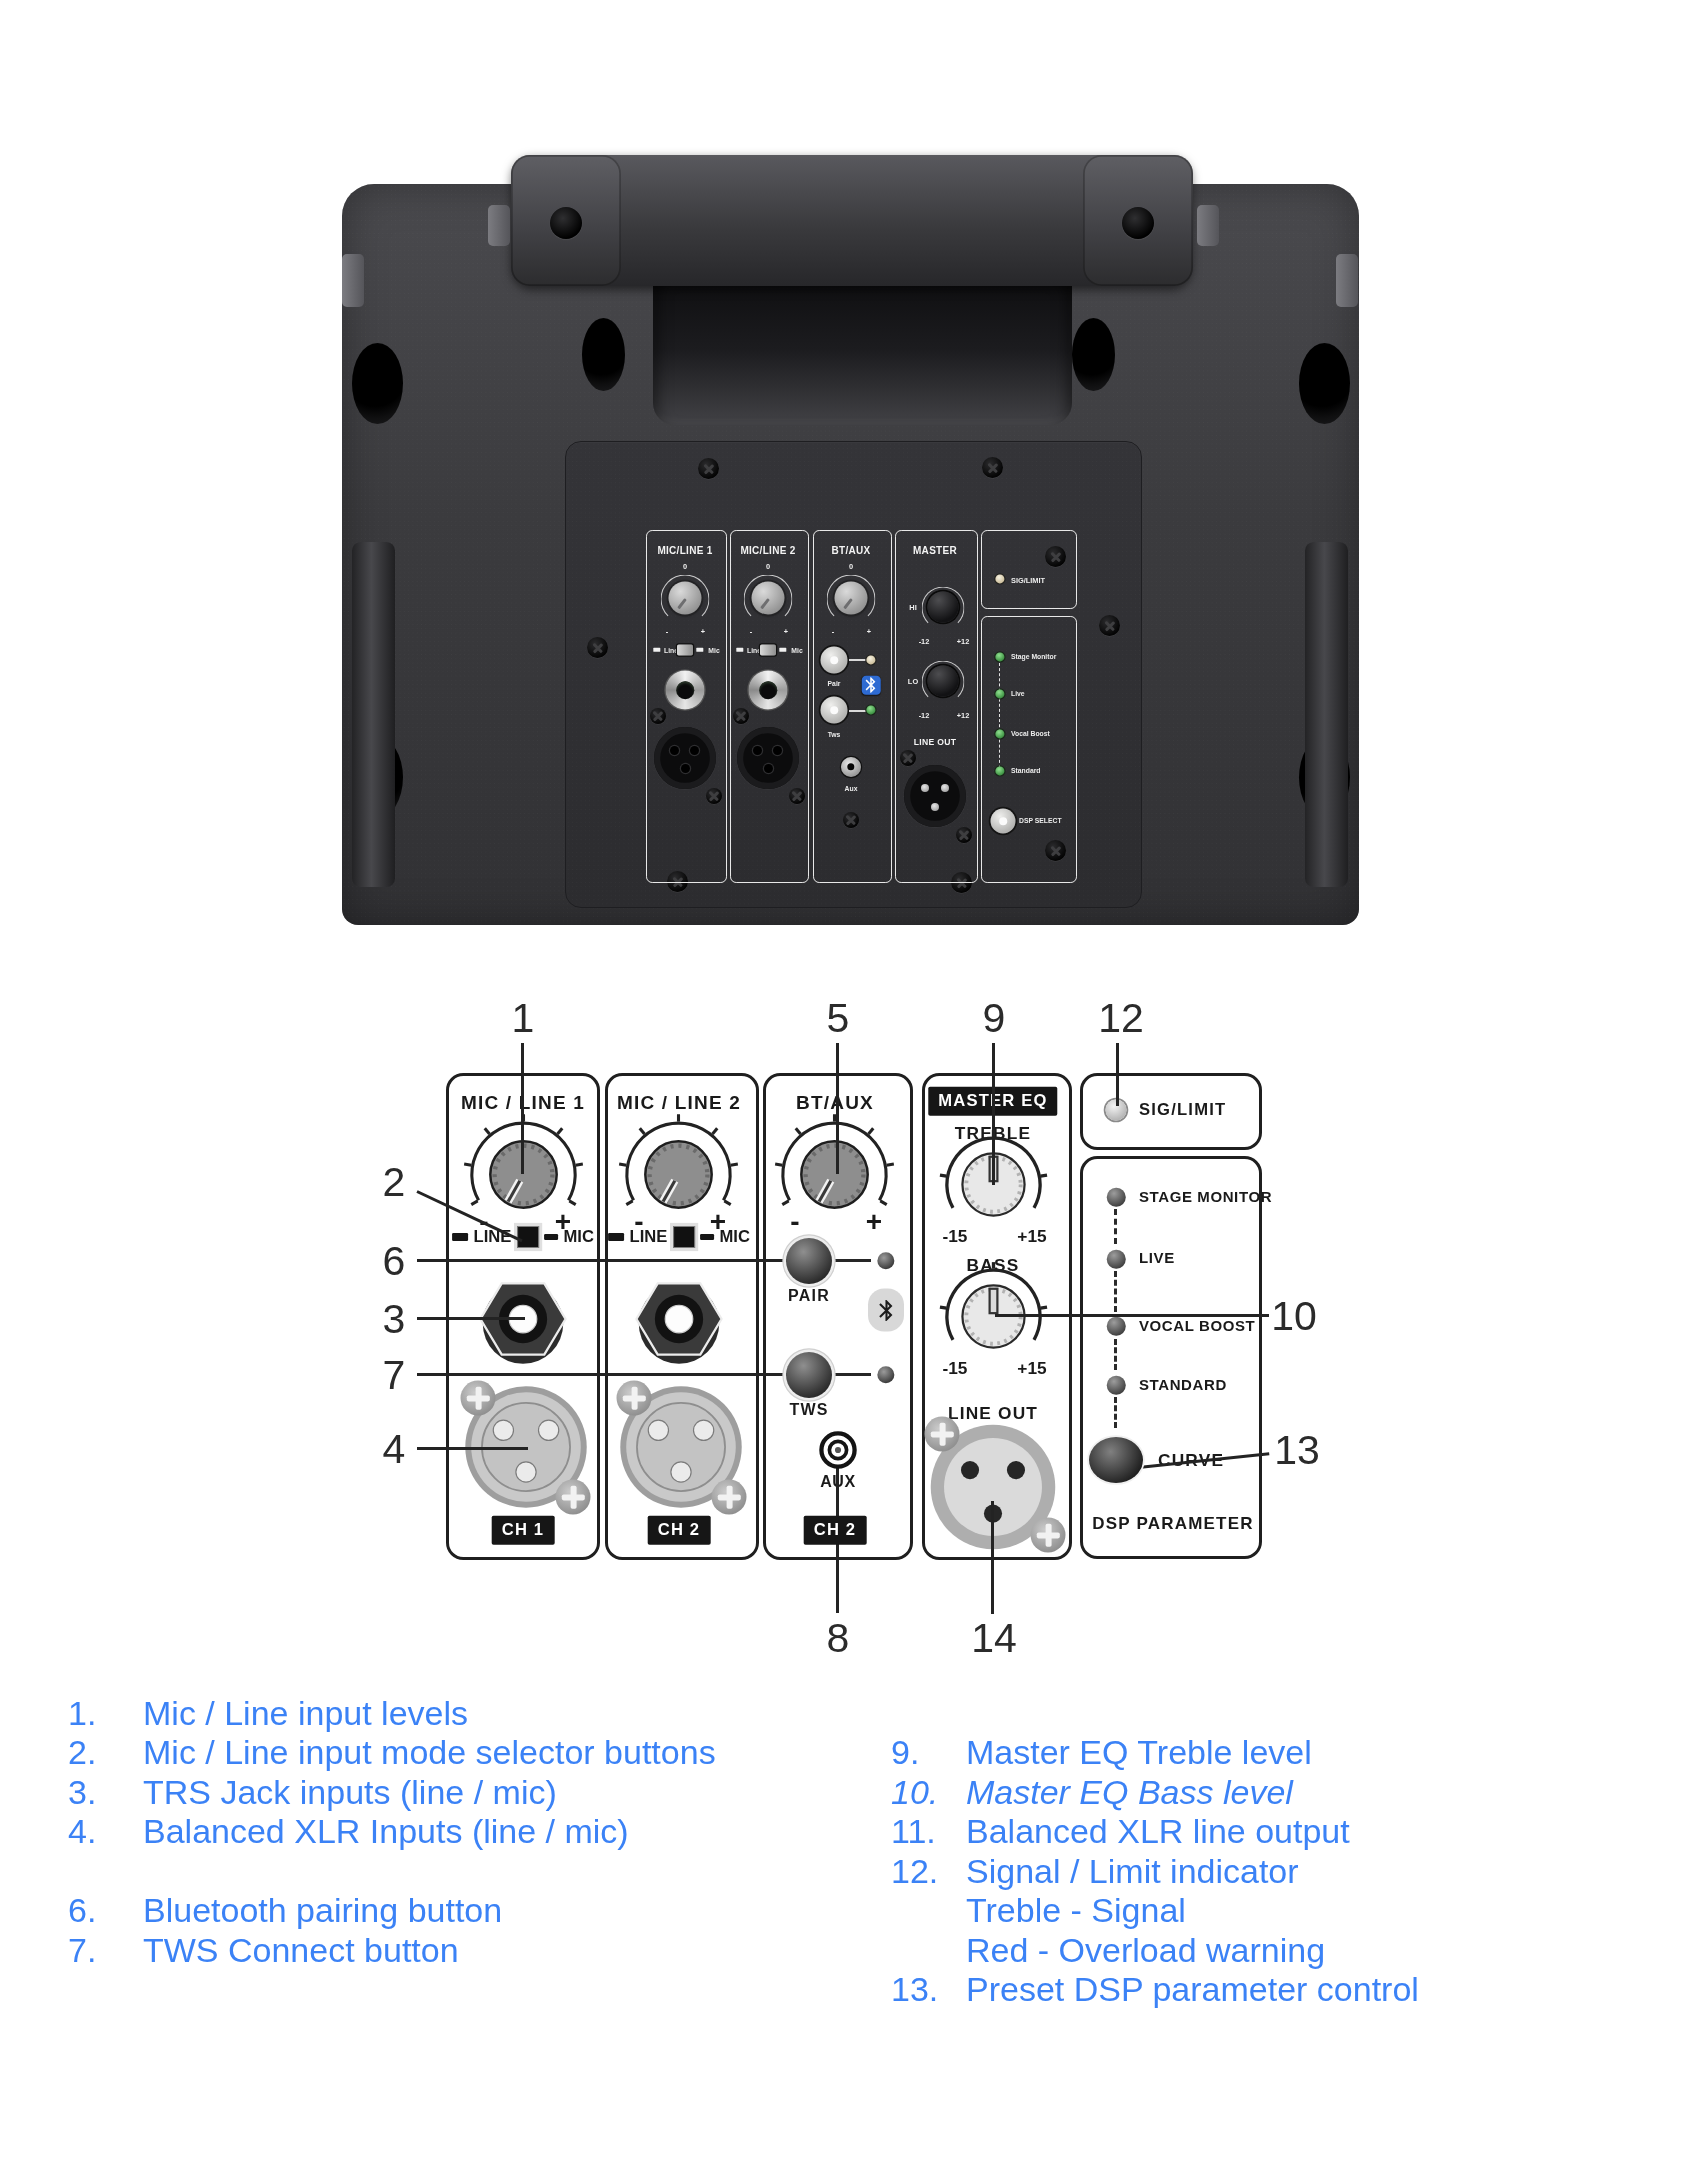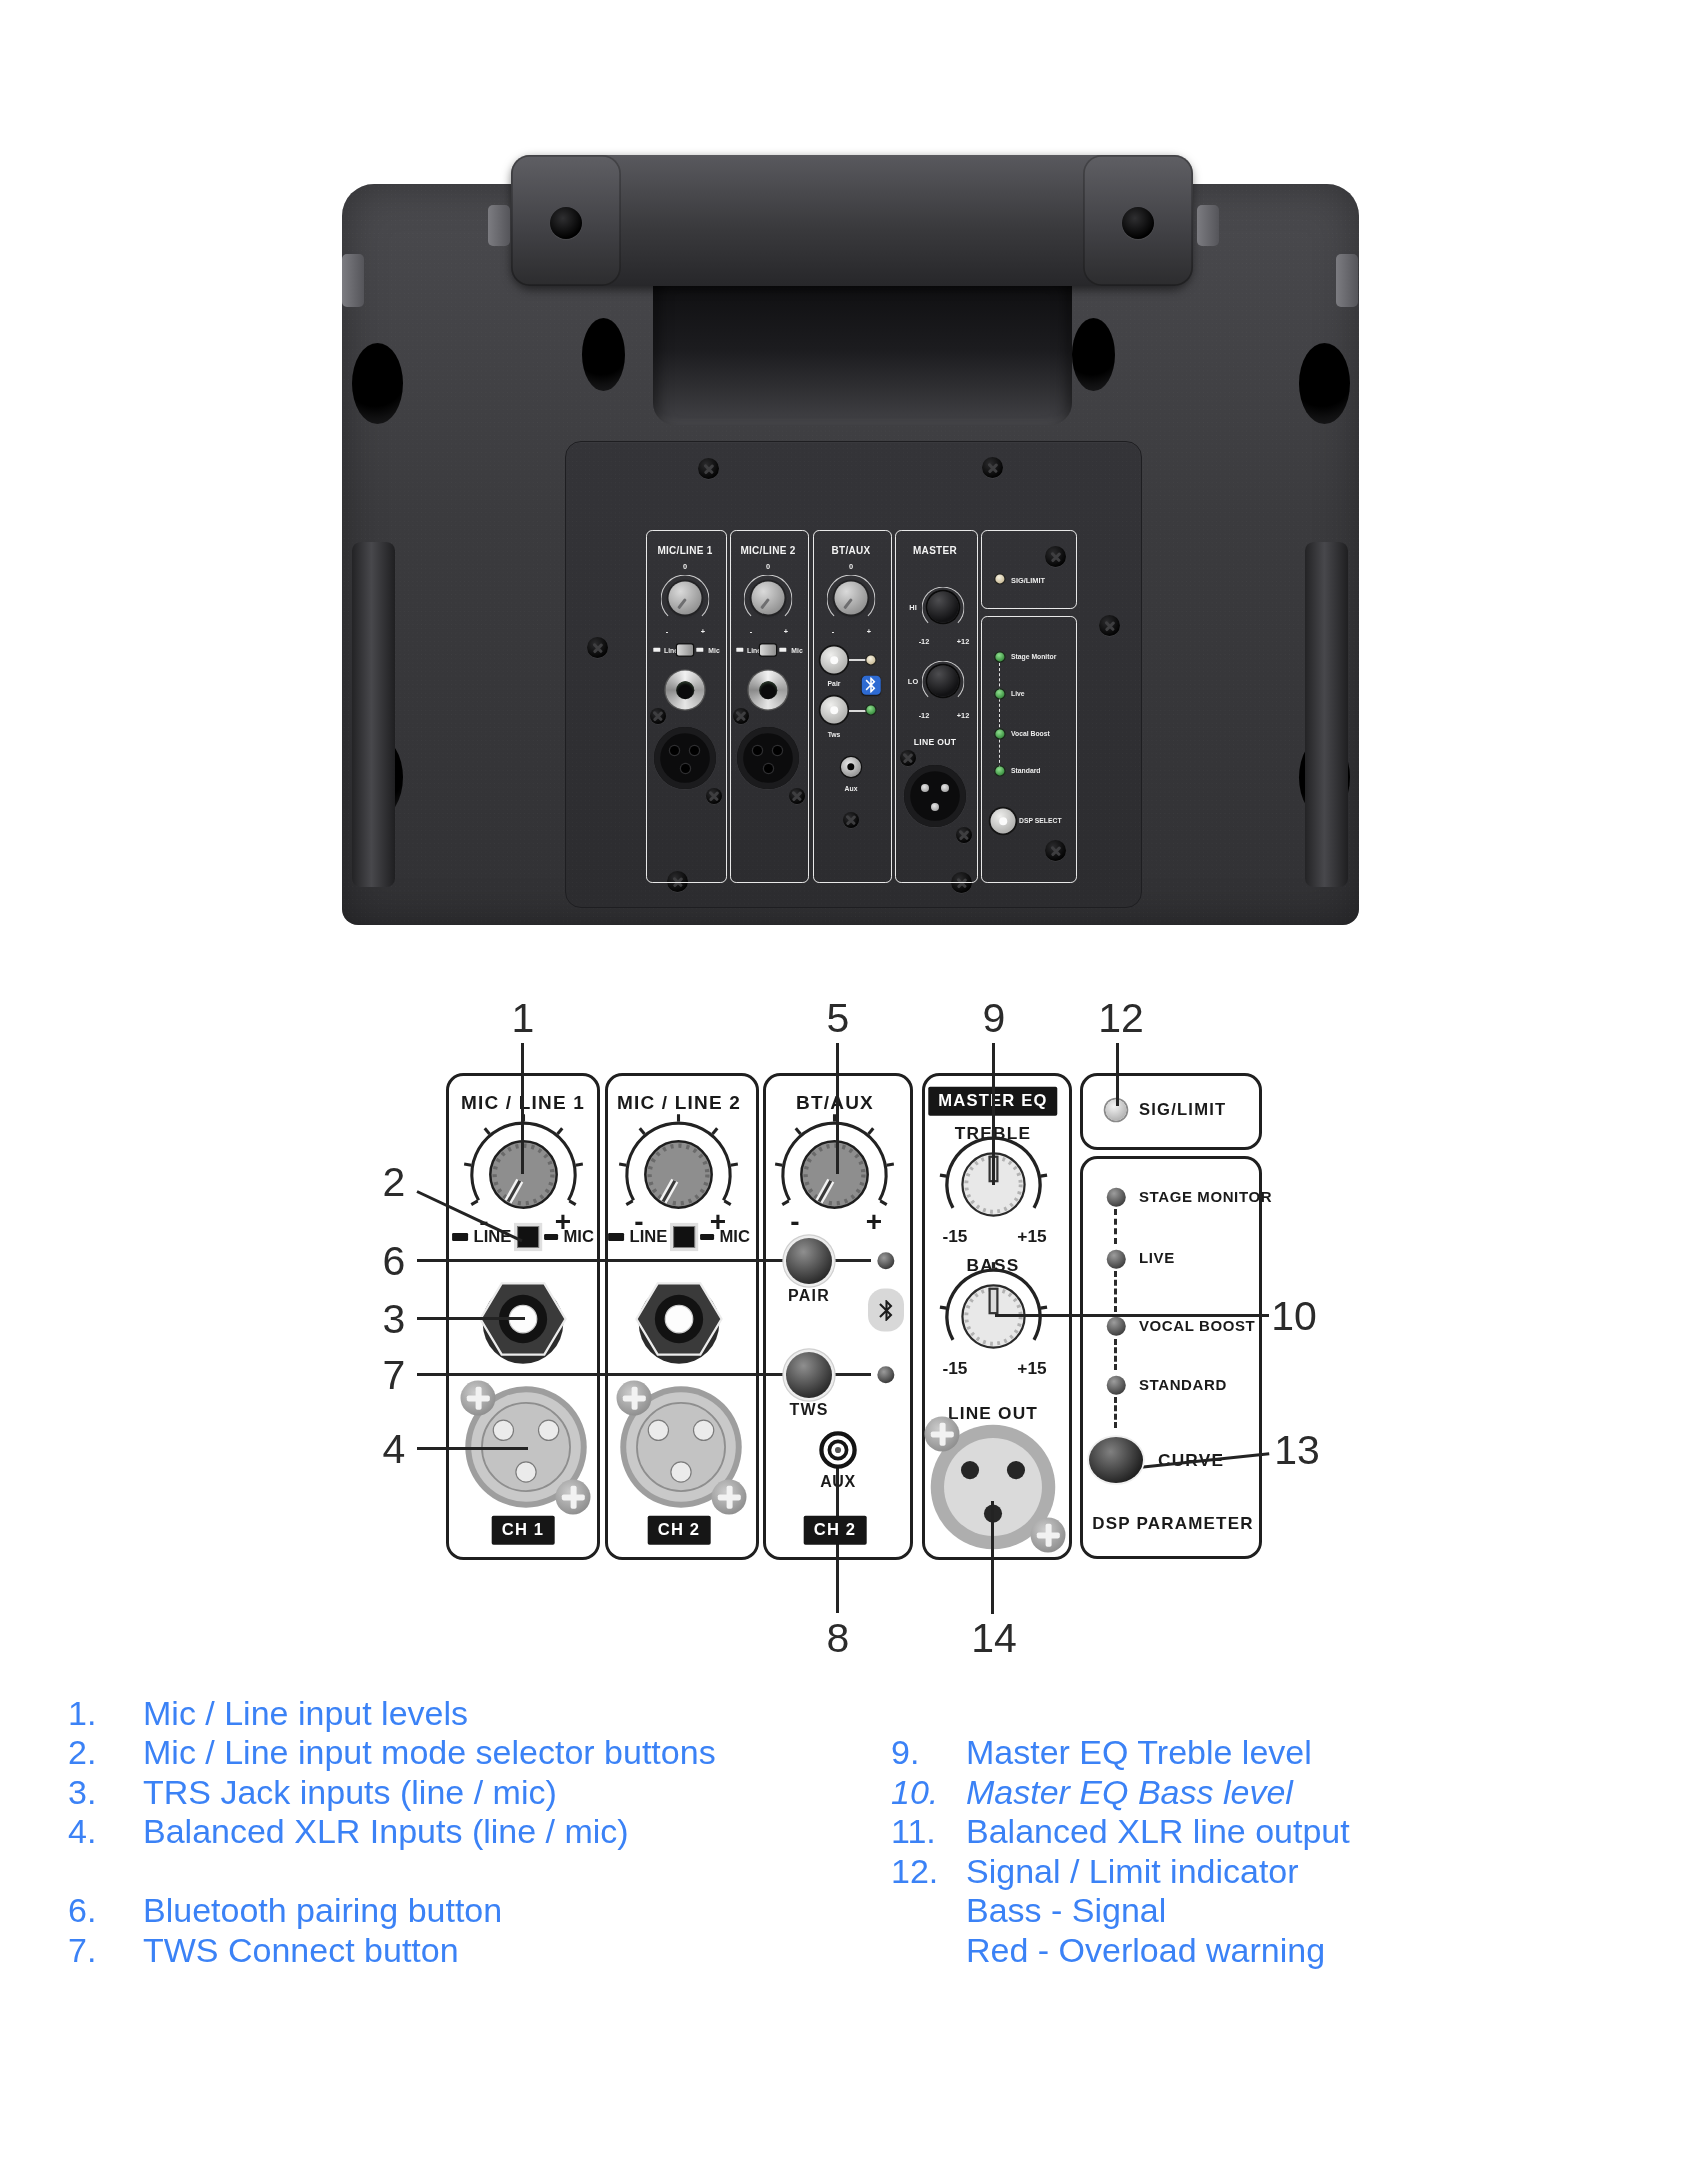--- a/index.html
+++ b/index.html
@@ -503,17 +503,18 @@
   <div class="lrow" style="left:68px;top:1733px;"><span class="lnum">2.</span><span>Mic / Line input mode selector buttons</span></div>
   <div class="lrow" style="left:68px;top:1773px;"><span class="lnum">3.</span><span>TRS Jack inputs (line / mic)</span></div>
   <div class="lrow" style="left:68px;top:1812px;"><span class="lnum">4.</span><span>Balanced XLR Inputs (line / mic)</span></div>
   <div class="lrow" style="left:68px;top:1891px;"><span class="lnum">6.</span><span>Bluetooth pairing button</span></div>
   <div class="lrow" style="left:68px;top:1931px;"><span class="lnum">7.</span><span>TWS Connect button</span></div>
 
   <div class="lrow" style="left:891px;top:1733px;"><span class="lnum">9.</span><span>Master EQ Treble level</span></div>
   <div class="lrow" style="left:891px;top:1773px;font-style:italic;"><span class="lnum">10.</span><span>Master EQ Bass level</span></div>
   <div class="lrow" style="left:891px;top:1812px;"><span class="lnum">11.</span><span>Balanced XLR line output</span></div>
   <div class="lrow" style="left:891px;top:1852px;"><span class="lnum">12.</span><span>Signal / Limit indicator</span></div>
-  <div class="lrow" style="left:891px;top:1891px;"><span class="lnum"></span><span>Bass - Signal</span></div>
+  <div class="lrow" style="left:891px;top:1891px;"><span class="lnum"></span><span>Treble - Signal</span></div>
   <div class="lrow" style="left:891px;top:1931px;"><span class="lnum"></span><span>Red - Overload warning</span></div>
+  <div class="lrow" style="left:891px;top:1970px;"><span class="lnum">13.</span><span>Preset DSP parameter control</span></div>
 
 </div>
 
 
 </body></html>

